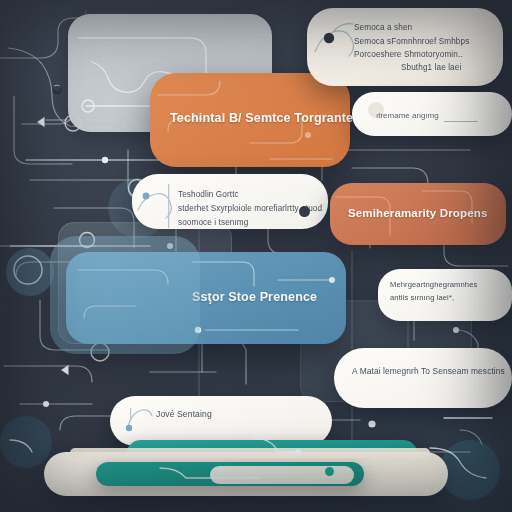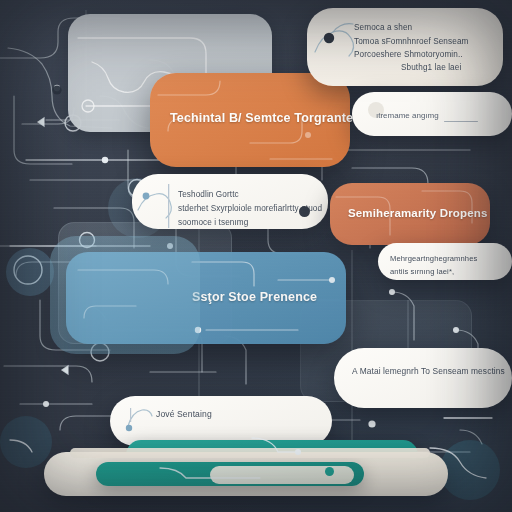--- a/index.html
+++ b/index.html
@@ -209,21 +209,21 @@
 
   <div class="card r-xl c-cream sh-md" style="left:307px;top:8px;width:196px;height:78px;">
     <svg width="196" height="78" viewBox="0 0 196 78" style="position:absolute;inset:0;">
       <g stroke="#9fb8c9" stroke-opacity=".85" stroke-width="1.2" fill="none" stroke-linecap="round">
         <path d="M8 44 Q14 28 26 24 Q38 20 44 30 Q50 40 42 48"></path>
         <path d="M26 24 Q34 14 46 16"></path>
       </g>
       <circle cx="22" cy="30" r="5.2" fill="#2f3642"></circle>
     </svg>
     <div class="txt t-body blurtext" style="left:47px;top:14px;">Semoca a shen</div>
-    <div class="txt t-body blurtext" style="left:47px;top:28px;">Tomoa sFomnhnroef Senseam</div>
+    <div class="txt t-body blurtext" style="left:47px;top:28px;">Semoca sFomnhnroef Smhbps</div>
     <div class="txt t-body blurtext" style="left:47px;top:41px;">Porcoeshere Shmotoryomin..</div>
     <div class="txt t-body blurtext" style="left:47px;top:54px;margin-left:47px;">Sbuthg1 lae laei</div>
   </div>
 
   <div class="card r-pill c-white sh-md" style="left:352px;top:92px;width:160px;height:44px;">
     <div class="dot" style="left:16px;top:10px;width:16px;height:16px;background:#e9e6df;"></div>
     <div class="txt t-sub blurtext" style="left:24px;top:18px;">ıtremame angımg</div>
     <div class="underline" style="left:92px;top:29px;width:34px;"></div>
   </div>
 
@@ -234,31 +234,31 @@
       </g>
       <circle cx="14" cy="22" r="3.4" fill="#7fa8c2"></circle>
       <rect x="36" y="10" width="1.3" height="44" fill="#b9c6d2"></rect>
     </svg>
     <div class="txt t-body blurtext" style="left:46px;top:15px;">Teshodlin Gorttc</div>
     <div class="txt t-body blurtext" style="left:46px;top:29px;">stderhet Sxyrploiole morefiarlrtty atuod</div>
     <div class="txt t-body blurtext" style="left:46px;top:43px;">soomoce i tsenımg</div>
     <div class="dot dot-dark" style="right:18px;top:32px;width:11px;height:11px;"></div>
   </div>
 
-  <div class="card r-lg c-orange2 sh-md" style="left:330px;top:183px;width:160px;height:62px;">
+  <div class="card r-lg c-orange2 sh-md" style="left:330px;top:183px;width:176px;height:62px;">
     <svg width="176" height="62" viewBox="0 0 176 62" style="position:absolute;inset:0;opacity:.5;">
       <g stroke="#ffffff" stroke-opacity=".6" stroke-width="1.2" fill="none" stroke-linecap="round">
         <path d="M6 14 L48 14 Q60 14 60 26 L60 52"></path>
         <path d="M92 8 L130 8 Q142 8 142 20 L142 40"></path>
       </g>
     </svg>
     <div class="txt t-title" style="left:18px;top:24px;font-size:11.5px;">Semiheramarity Dropens</div>
   </div>
 
-  <div class="card r-lg c-white sh-md" style="left:378px;top:243px;width:134px;height:37px;">
+  <div class="card r-lg c-white sh-md" style="left:378px;top:269px;width:134px;height:52px;">
     <div class="txt t-body blurtext" style="left:12px;top:10px;font-size:7.6px;">Mehrgeartnghegramnhes</div>
     <div class="txt t-body blurtext" style="left:12px;top:23px;font-size:7.6px;">antiis sırnıng laei*,</div>
   </div>
 
   <div class="card r-lg c-blue sh-lg" style="left:66px;top:252px;width:280px;height:92px;opacity:.97;">
     <svg width="280" height="92" viewBox="0 0 280 92" style="position:absolute;inset:0;">
       <g stroke="#ffffff" stroke-opacity=".55" stroke-width="1.2" fill="none" stroke-linecap="round">
         <path d="M12 18 L88 18 Q102 18 102 32"></path>
         <path d="M126 10 L176 10 Q188 10 188 22 L188 34"></path>
         <path d="M18 66 Q18 54 30 54 L70 54"></path>

